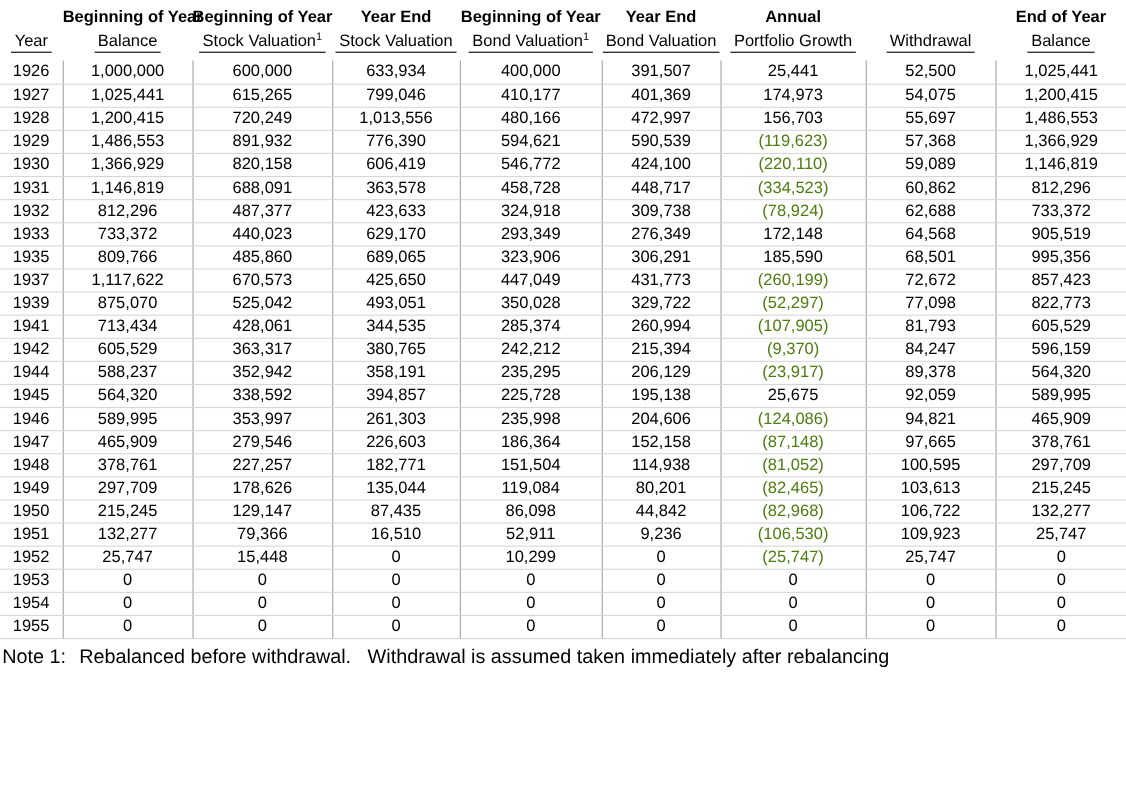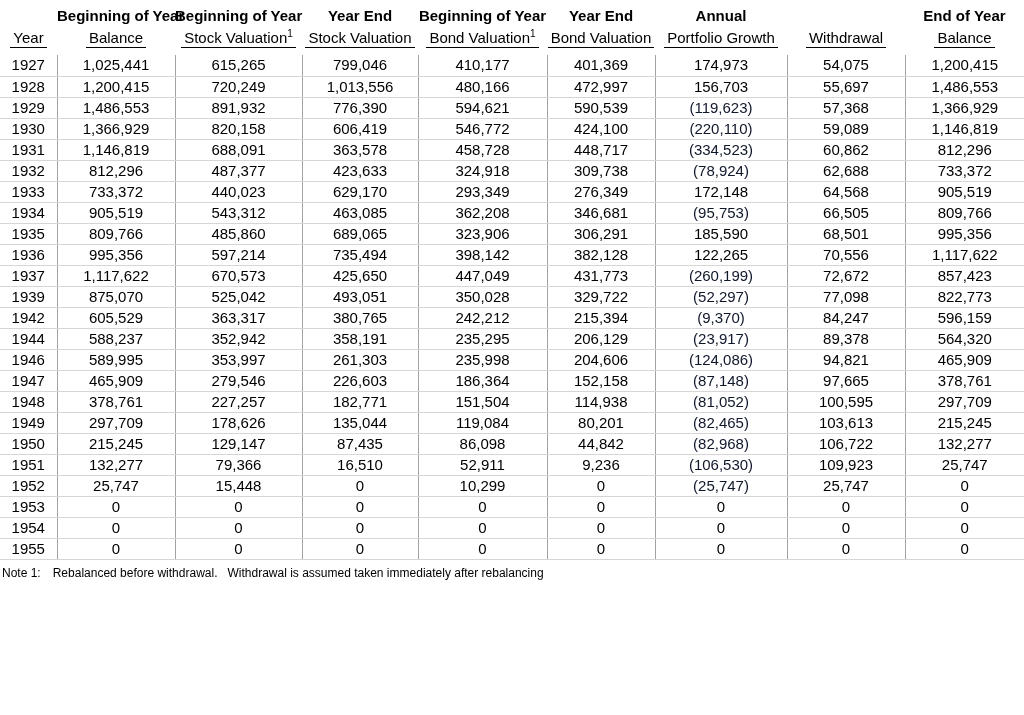--- a/index.html
+++ b/index.html
@@ -32,23 +32,23 @@
     height: 21px;
     line-height: 20px;
     text-align: center;
     font-size: 15px;
     border-bottom: 1px solid #d6d6d6;
     box-sizing: border-box;
     white-space: nowrap;
     overflow: hidden;
   }
   tbody td:not(:last-child) { border-right: 1px solid #a3a3a3; }
-  td.neg { color: #0f172a; margin-left: 25px; }
+  td.neg { color: #4d7c0f; margin-left: 25px; }
   .note {
-    font-size: 12px;
+    font-size: 18px;
     padding: 6px 0 0 2px;
     white-space: pre-wrap;
   }
   .note .note-text { margin-left: 12px; white-space: pre-wrap; }
 </style>
 </head>
 <body>
 
 <div class="sheet">
   <table class="grid">
@@ -98,20 +98,31 @@
           <div class="hline2"><span class="uline">Withdrawal</span></div>
         </th>
         <th>
           <div class="hline1">End of Year</div>
           <div class="hline2"><span class="uline">Balance</span></div>
         </th>
       </tr>
     </thead>
     <tbody>
         <tr>
+          <td>1926</td>
+          <td>1,000,000</td>
+          <td>600,000</td>
+          <td>633,934</td>
+          <td>400,000</td>
+          <td>391,507</td>
+          <td>25,441</td>
+          <td>52,500</td>
+          <td>1,025,441</td>
+        </tr>
+        <tr>
           <td>1927</td>
           <td>1,025,441</td>
           <td>615,265</td>
           <td>799,046</td>
           <td>410,177</td>
           <td>401,369</td>
           <td>174,973</td>
           <td>54,075</td>
           <td>1,200,415</td>
         </tr>
@@ -175,53 +186,31 @@
           <td>733,372</td>
           <td>440,023</td>
           <td>629,170</td>
           <td>293,349</td>
           <td>276,349</td>
           <td>172,148</td>
           <td>64,568</td>
           <td>905,519</td>
         </tr>
         <tr>
-          <td>1934</td>
-          <td>905,519</td>
-          <td>543,312</td>
-          <td>463,085</td>
-          <td>362,208</td>
-          <td>346,681</td>
-          <td class="neg">(95,753)</td>
-          <td>66,505</td>
-          <td>809,766</td>
-        </tr>
-        <tr>
           <td>1935</td>
           <td>809,766</td>
           <td>485,860</td>
           <td>689,065</td>
           <td>323,906</td>
           <td>306,291</td>
           <td>185,590</td>
           <td>68,501</td>
           <td>995,356</td>
         </tr>
         <tr>
-          <td>1936</td>
-          <td>995,356</td>
-          <td>597,214</td>
-          <td>735,494</td>
-          <td>398,142</td>
-          <td>382,128</td>
-          <td>122,265</td>
-          <td>70,556</td>
-          <td>1,117,622</td>
-        </tr>
-        <tr>
           <td>1937</td>
           <td>1,117,622</td>
           <td>670,573</td>
           <td>425,650</td>
           <td>447,049</td>
           <td>431,773</td>
           <td class="neg">(260,199)</td>
           <td>72,672</td>
           <td>857,423</td>
         </tr>
@@ -230,20 +219,31 @@
           <td>875,070</td>
           <td>525,042</td>
           <td>493,051</td>
           <td>350,028</td>
           <td>329,722</td>
           <td class="neg">(52,297)</td>
           <td>77,098</td>
           <td>822,773</td>
         </tr>
         <tr>
+          <td>1941</td>
+          <td>713,434</td>
+          <td>428,061</td>
+          <td>344,535</td>
+          <td>285,374</td>
+          <td>260,994</td>
+          <td class="neg">(107,905)</td>
+          <td>81,793</td>
+          <td>605,529</td>
+        </tr>
+        <tr>
           <td>1942</td>
           <td>605,529</td>
           <td>363,317</td>
           <td>380,765</td>
           <td>242,212</td>
           <td>215,394</td>
           <td class="neg">(9,370)</td>
           <td>84,247</td>
           <td>596,159</td>
         </tr>
@@ -252,20 +252,31 @@
           <td>588,237</td>
           <td>352,942</td>
           <td>358,191</td>
           <td>235,295</td>
           <td>206,129</td>
           <td class="neg">(23,917)</td>
           <td>89,378</td>
           <td>564,320</td>
         </tr>
         <tr>
+          <td>1945</td>
+          <td>564,320</td>
+          <td>338,592</td>
+          <td>394,857</td>
+          <td>225,728</td>
+          <td>195,138</td>
+          <td>25,675</td>
+          <td>92,059</td>
+          <td>589,995</td>
+        </tr>
+        <tr>
           <td>1946</td>
           <td>589,995</td>
           <td>353,997</td>
           <td>261,303</td>
           <td>235,998</td>
           <td>204,606</td>
           <td class="neg">(124,086)</td>
           <td>94,821</td>
           <td>465,909</td>
         </tr>

